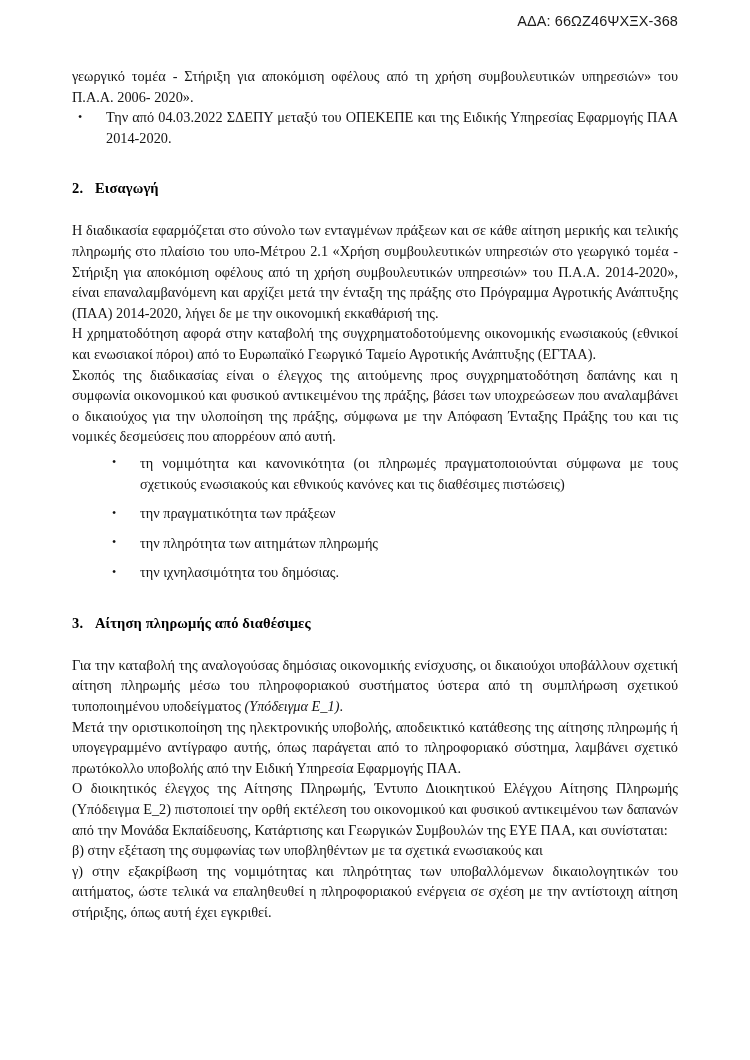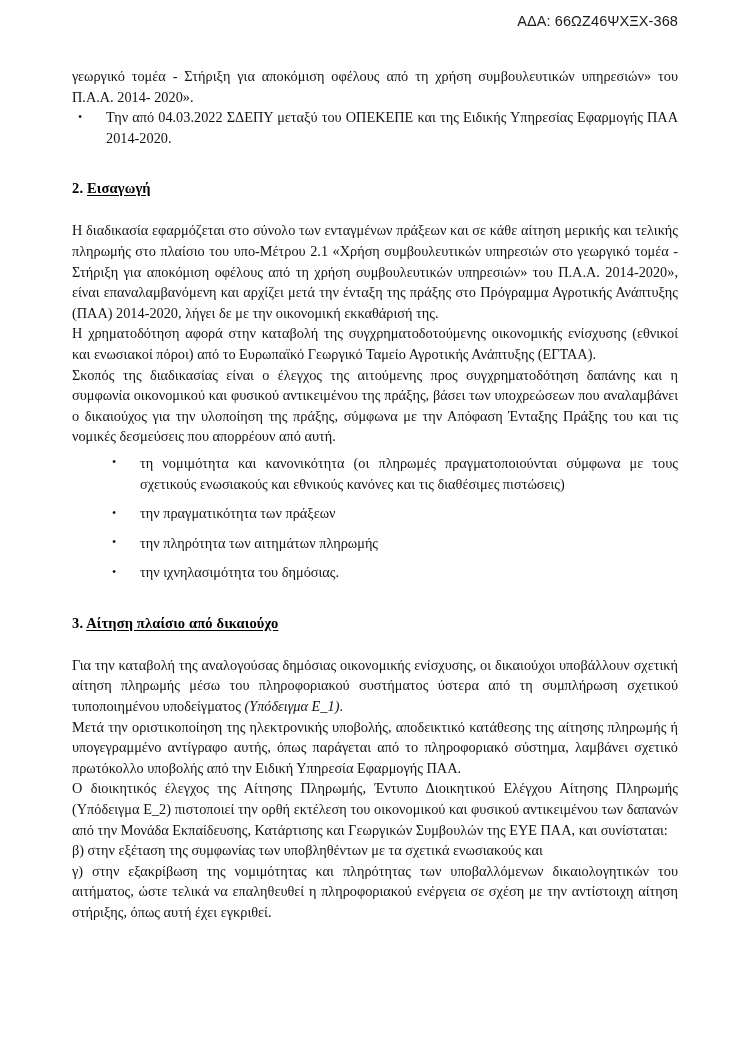--- a/index.html
+++ b/index.html
@@ -68,22 +68,22 @@
     font-size: 14.5px;
     font-weight: bold;
     line-height: 20px;
     color: #000000;
     letter-spacing: 0.15px;
   }
   h2.section-heading .num {
     text-decoration: none;
   }
   h2.section-heading .title {
-    text-decoration: underline;
     text-underline-offset: 2px;
+    margin-left: 8px;
   }
 
   
   ul.bullets {
     margin: 0;
     padding: 0;
     list-style: none;
     font-family: Liberation Serif, serif;
   }
   ul.bullets li {
@@ -127,39 +127,39 @@
 </style>
 </head>
 <body>
 
 <div class="page">
 
   <div class="ada-header">ΑΔΑ: 66ΩΖ46ΨΧΞΧ-368</div>
 
   <div class="content">
 
-    <p class="para">γεωργικό τομέα - Στήριξη για αποκόμιση οφέλους από τη χρήση συμβουλευτικών υπηρεσιών» του Π.Α.Α. 2014- 2020».</p>
+    <p class="para">γεωργικό τομέα - Στήριξη για αποκόμιση οφέλους από τη χρήση συμβουλευτικών υπηρεσιών» του Π.Α.Α. 2006- 2020».</p>
 
     <ul class="bullets level-1">
       <li>
         <span>Την από 04.03.2022 ΣΔΕΠΥ μεταξύ του ΟΠΕΚΕΠΕ και της Ειδικής Υπηρεσίας Εφαρμογής ΠΑΑ 2014-2020.</span>
       </li>
     </ul>
 
     <div class="gap-xl"></div>
 
     <h2 class="section-heading">
       <span class="num">2.</span>
       <span class="title">Εισαγωγή</span>
     </h2>
 
     <div class="gap-lg"></div>
 
     <p class="para">Η διαδικασία εφαρμόζεται στο σύνολο των ενταγμένων πράξεων και σε κάθε αίτηση μερικής και τελικής πληρωμής στο πλαίσιο του υπο-Μέτρου 2.1 «Χρήση συμβουλευτικών υπηρεσιών στο γεωργικό τομέα - Στήριξη για αποκόμιση οφέλους από τη χρήση συμβουλευτικών υπηρεσιών» του Π.Α.Α. 2014-2020», είναι επαναλαμβανόμενη και αρχίζει μετά την ένταξη της πράξης στο Πρόγραμμα Αγροτικής Ανάπτυξης (ΠΑΑ) 2014-2020, λήγει δε με την οικονομική εκκαθάρισή της.</p>
-    <p class="para">Η χρηματοδότηση αφορά στην καταβολή της συγχρηματοδοτούμενης οικονομικής ενίσχυσης (εθνικοί και ενωσιακοί πόροι) από το Ευρωπαϊκό Γεωργικό Ταμείο Αγροτικής Ανάπτυξης (ΕΓΤΑΑ).</p>
+    <p class="para">Η χρηματοδότηση αφορά στην καταβολή της συγχρηματοδοτούμενης οικονομικής ενωσιακούς (εθνικοί και ενωσιακοί πόροι) από το Ευρωπαϊκό Γεωργικό Ταμείο Αγροτικής Ανάπτυξης (ΕΓΤΑΑ).</p>
     <p class="para">Σκοπός της διαδικασίας είναι ο έλεγχος της αιτούμενης προς συγχρηματοδότηση δαπάνης και η συμφωνία οικονομικού και φυσικού αντικειμένου της πράξης, βάσει των υποχρεώσεων που αναλαμβάνει ο δικαιούχος για την υλοποίηση της πράξης, σύμφωνα με την Απόφαση Ένταξης Πράξης του και τις νομικές δεσμεύσεις που απορρέουν από αυτή.</p>
 
     <div class="gap-sm"></div>
 
     <ul class="bullets level-2">
       <li>
         <span>τη νομιμότητα και κανονικότητα (οι πληρωμές πραγματοποιούνται σύμφωνα με τους σχετικούς ενωσιακούς και εθνικούς κανόνες και τις διαθέσιμες πιστώσεις)</span>
       </li>
       <li>
         <span>την πραγματικότητα των πράξεων</span>
@@ -169,21 +169,21 @@
       </li>
       <li>
         <span>την ιχνηλασιμότητα του δημόσιας.</span>
       </li>
     </ul>
 
     <div class="gap-xl"></div>
 
     <h2 class="section-heading">
       <span class="num">3.</span>
-      <span class="title">Αίτηση πλαίσιο από δικαιούχο</span>
+      <span class="title">Αίτηση πληρωμής από διαθέσιμες</span>
     </h2>
 
     <div class="gap-lg"></div>
 
     <p class="para"><span>Για την καταβολή της αναλογούσας δημόσιας οικονομικής ενίσχυσης, οι δικαιούχοι υποβάλλουν σχετική αίτηση πληρωμής μέσω του πληροφοριακού συστήματος ύστερα από τη συμπλήρωση σχετικού τυποποιημένου υποδείγματος </span><span class="italic nowrap">(Υπόδειγμα Ε_1)</span><span>.</span></p>
 
     <p class="para">Μετά την οριστικοποίηση της ηλεκτρονικής υποβολής, αποδεικτικό κατάθεσης της αίτησης πληρωμής ή υπογεγραμμένο αντίγραφο αυτής, όπως παράγεται από το πληροφοριακό σύστημα, λαμβάνει σχετικό πρωτόκολλο υποβολής από την Ειδική Υπηρεσία Εφαρμογής ΠΑΑ.</p>
     <p class="para">Ο διοικητικός έλεγχος της Αίτησης Πληρωμής, Έντυπο Διοικητικού Ελέγχου Αίτησης Πληρωμής (Υπόδειγμα Ε_2)  πιστοποιεί την ορθή εκτέλεση του οικονομικού και φυσικού αντικειμένου των δαπανών από την Μονάδα Εκπαίδευσης, Κατάρτισης και Γεωργικών Συμβουλών της ΕΥΕ ΠΑΑ, και συνίσταται:</p>
     <p class="para">β) στην εξέταση της συμφωνίας των υποβληθέντων με τα σχετικά ενωσιακούς και</p>
     <p class="para">γ) στην εξακρίβωση της νομιμότητας και πληρότητας των υποβαλλόμενων δικαιολογητικών του αιτήματος, ώστε τελικά να επαληθευθεί η πληροφοριακού ενέργεια σε σχέση με την αντίστοιχη αίτηση στήριξης, όπως αυτή έχει εγκριθεί.</p>

